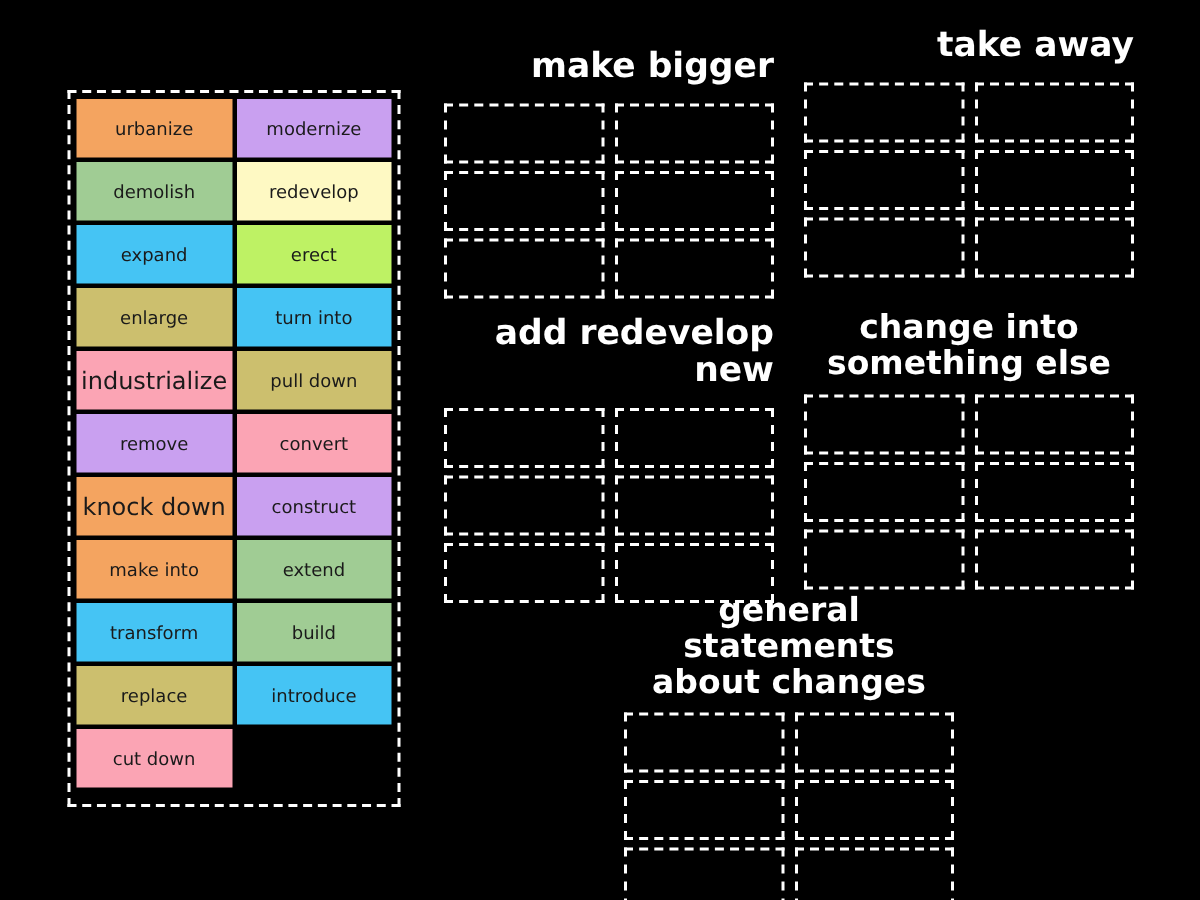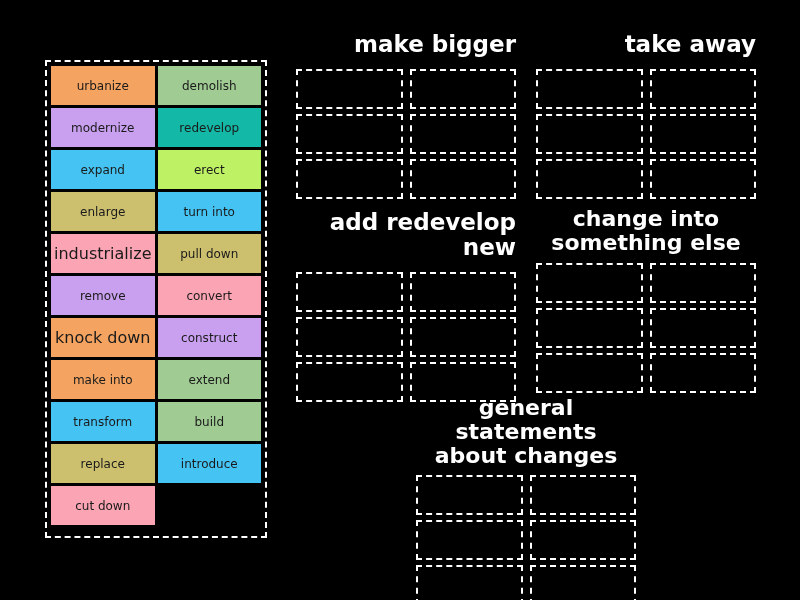--- a/index.html
+++ b/index.html
@@ -84,42 +84,42 @@
     gap: 5px 7px;
   }
   .slot {
     border: 2px dashed #ffffff;
     box-sizing: border-box;
     background: transparent;
   }
 
   
   #group-make-bigger   { left: 296px; top: 32px;  width: 220px; }
-  #group-take-away     { left: 536px; top: 32px;  width: 220px; }
+  #group-take-away     { left: 536px; top: 18px;  width: 220px; }
   #group-add-new       { left: 296px; top: 210px; width: 220px; }
   #group-change-into   { left: 536px; top: 207px; width: 220px; }
   #group-general       { left: 416px; top: 396px; width: 220px; }
 
   #group-make-bigger .group-title,
   #group-take-away .group-title { margin-bottom: 12px; }
   #group-add-new .group-title   { margin-bottom: 12px; }
   #group-change-into .group-title { margin-bottom: 8px; }
   #group-general .group-title   { margin-bottom: 8px; }
 </style>
 </head>
 <body>
 
 <div id="stage">
 
   <div id="word-bank">
     <div id="word-bank-grid">
         <div class="tile" style="background: rgb(244, 164, 96);">urbanize</div>
+        <div class="tile" style="background: rgb(201, 160, 240);">modernize</div>
         <div class="tile" style="background: rgb(160, 204, 148);">demolish</div>
-        <div class="tile" style="background: rgb(201, 160, 240);">modernize</div>
-        <div class="tile" style="background: #14b8a6;">redevelop</div>
+        <div class="tile" style="background: #fef9c3;">redevelop</div>
         <div class="tile" style="background: rgb(69, 196, 244);">expand</div>
         <div class="tile" style="background: #bef264;">erect</div>
         <div class="tile" style="background: rgb(204, 191, 110);">enlarge</div>
         <div class="tile" style="background: rgb(69, 196, 244);">turn into</div>
         <div class="tile small" style="background: rgb(251, 164, 180);">industrialize</div>
         <div class="tile" style="background: rgb(204, 191, 110); text-align: right;">pull down</div>
         <div class="tile" style="background: rgb(201, 160, 240);">remove</div>
         <div class="tile" style="background: rgb(251, 164, 180);">convert</div>
         <div class="tile small" style="background: rgb(244, 164, 96);">knock down</div>
         <div class="tile" style="background: rgb(201, 160, 240);">construct</div>

